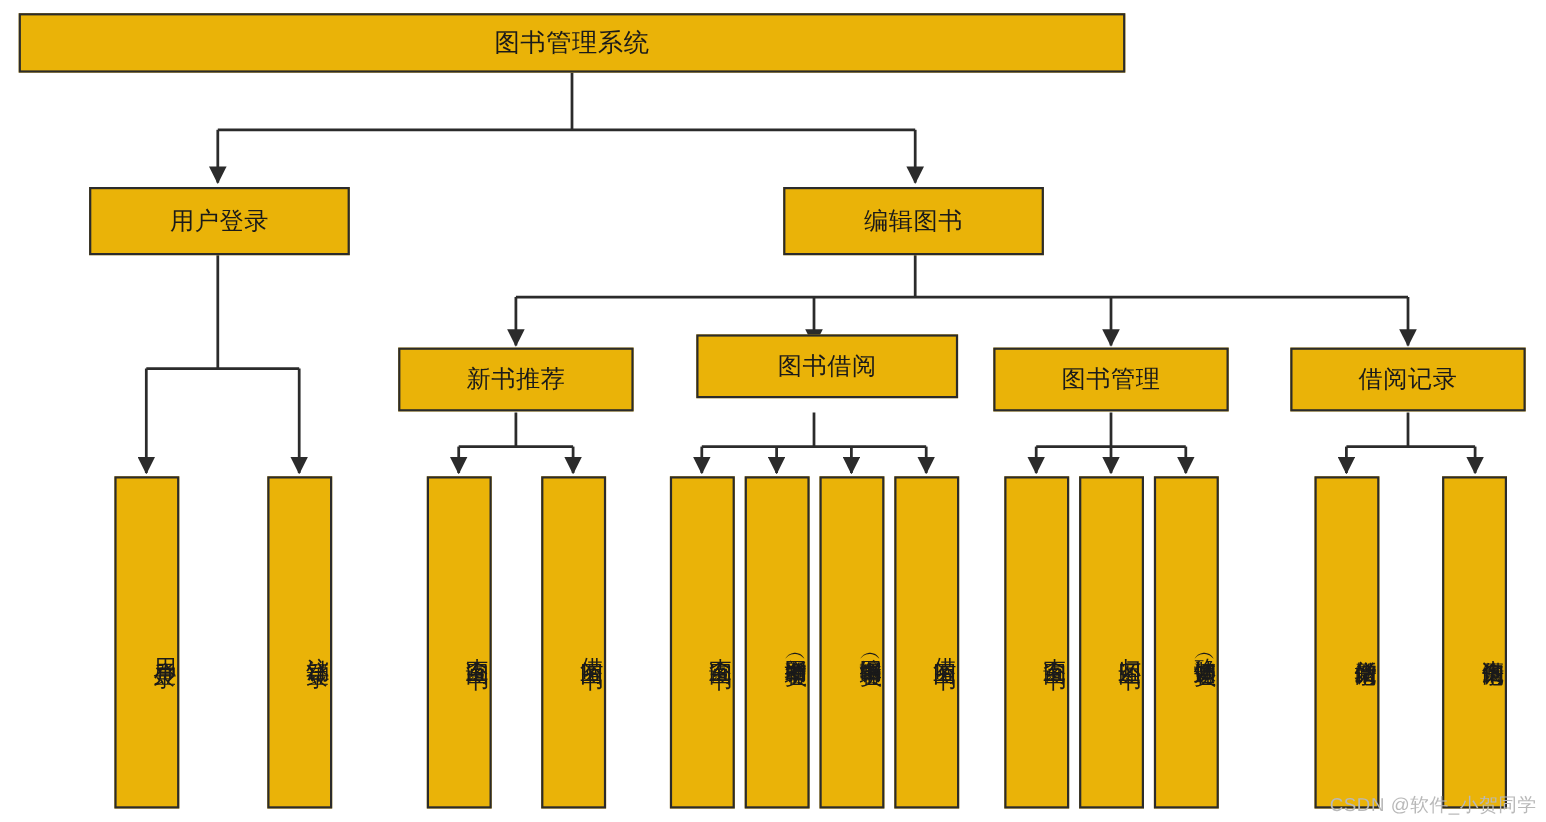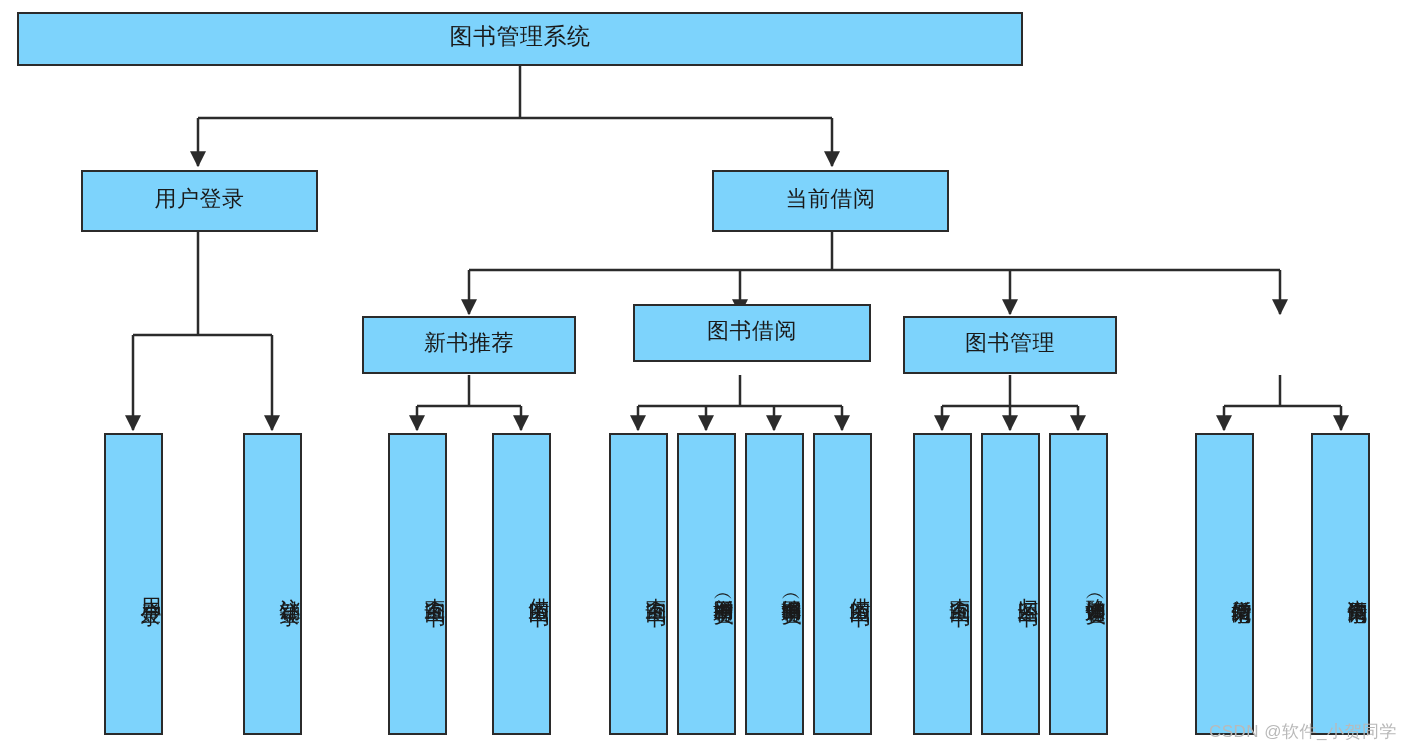--- a/index.html
+++ b/index.html
@@ -22,27 +22,26 @@
     left: 0;
     top: 0;
     width: 1405px;
     height: 747px;
     pointer-events: none;
   }
   .node {
     position: absolute;
     box-sizing: border-box;
     border: 2.5px solid #2b2b2b;
-    background: #7dd3fc;
+    background: #eab308;
     display: flex;
     align-items: center;
     justify-content: center;
     color: #1a1a1a;
     line-height: 1.18;
-    font-family: Liberation Mono, monospace;
   }
   .node.h {
     font-size: 22px;
     letter-spacing: 0.5px;
   }
   .node.root {
     font-size: 23px;
   }
   .node.v {
     font-size: 21px;
@@ -130,32 +129,35 @@
   </svg>
 
   <div class="node h root" style="left:17px; top:12px; width:1006px; height:54px;">
     <span>图书管理系统</span>
   </div>
 
   <div class="node h" style="left:81px; top:170px; width:237px; height:62px;">
     <span>用户登录</span>
   </div>
   <div class="node h" style="left:712px; top:170px; width:237px; height:62px;">
-    <span>当前借阅</span>
+    <span>编辑图书</span>
   </div>
 
   <div class="node h" style="left:362px; top:316px; width:214px; height:58px;">
     <span>新书推荐</span>
   </div>
   <div class="node h" style="left:633px; top:304px; width:238px; height:58px;">
     <span>图书借阅</span>
   </div>
   <div class="node h" style="left:903px; top:316px; width:214px; height:58px;">
     <span>图书管理</span>
   </div>
+  <div class="node h" style="left:1173px; top:316px; width:214px; height:58px;">
+    <span>借阅记录</span>
+  </div>
 
   <div class="node v" style="left:104px; top:433px; width:59px; height:302px;">
     <span class="vlabel">用户登录</span>
   </div>
   <div class="node v" style="left:243px; top:433px; width:59px; height:302px;">
     <span class="vlabel">注销登录</span>
   </div>
 
   <div class="node v" style="left:388px; top:433px; width:59px; height:302px;">
     <span class="vlabel">查询图书</span>

